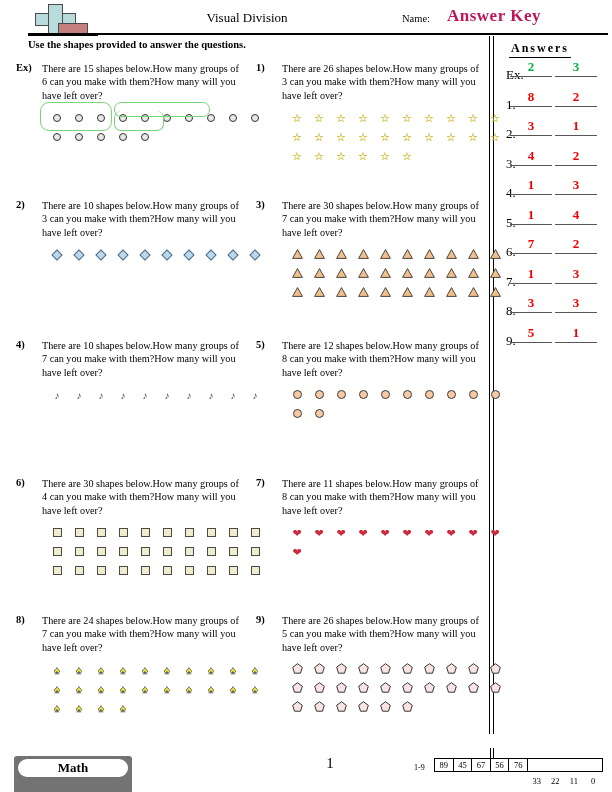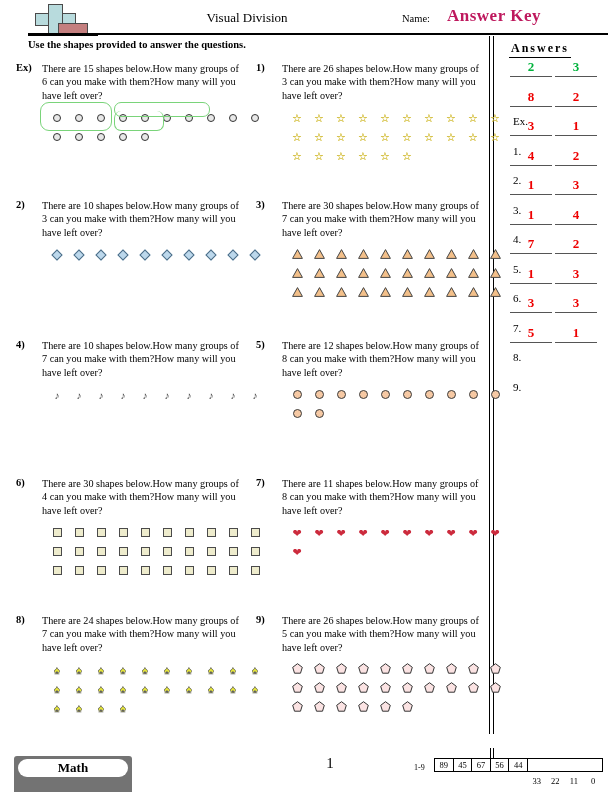--- a/index.html
+++ b/index.html
@@ -25,21 +25,21 @@
 
   
   #vdiv1{position:absolute;left:489px;top:36px;width:1.3px;height:698px;background:#000;}
   #vdiv2{position:absolute;left:493px;top:36px;width:1.3px;height:698px;background:#000;}
 
   
   #answers-panel{position:absolute;left:497px;top:38px;width:112px;font-family:Liberation Serif, serif;}
   #answers-title{text-align:center;font-size:12px;font-weight:bold;letter-spacing:2px;
      border-bottom:1.6px solid #000;display:inline-block;margin-left:12px;padding:0 2px 1px 2px;}
   .ans-row{position:relative;height:29.5px;}
-  .ans-num{position:absolute;left:16px;top:9px;font-size:11px;margin-top:48px;}
+  .ans-num{position:absolute;left:9px;top:9px;font-size:13px;}
   .ans-slot{position:absolute;width:42px;border-bottom:1.3px solid #555;height:18px;}
   .ans-slot.c1{left:13px;}
   .ans-slot.c2{left:58px;}
   .ans-val{display:block;text-align:center;font-size:13px;font-weight:bold;line-height:17px;}
   .ans-val.red{color:#ee0000;}
   .ans-val.green{color:#00b33c;}
 
   
   .prob{position:absolute;}
   .prob-num{position:absolute;left:0;top:0;font-size:10.5px;font-weight:bold;}
@@ -408,21 +408,21 @@
     <div class="inner">Math</div>
   </div>
   <div id="site-url">www.CommonCoreSheets.com</div>
   <div id="page-no">1</div>
   <div id="score-label">1-9</div>
   <div id="score-scale">
       <div class="sc-cell">89</div>
       <div class="sc-cell">45</div>
       <div class="sc-cell">67</div>
       <div class="sc-cell">56</div>
-      <div class="sc-cell">44</div>
+      <div class="sc-cell">76</div>
       <div class="sc-cell hl">33</div>
       <div class="sc-cell hl">22</div>
       <div class="sc-cell hl">11</div>
       <div class="sc-cell hl">0</div>
     </div>
   <div id="score-tick"></div>
   <div id="score-tick2"></div>
 </div>
 
 </body></html>

